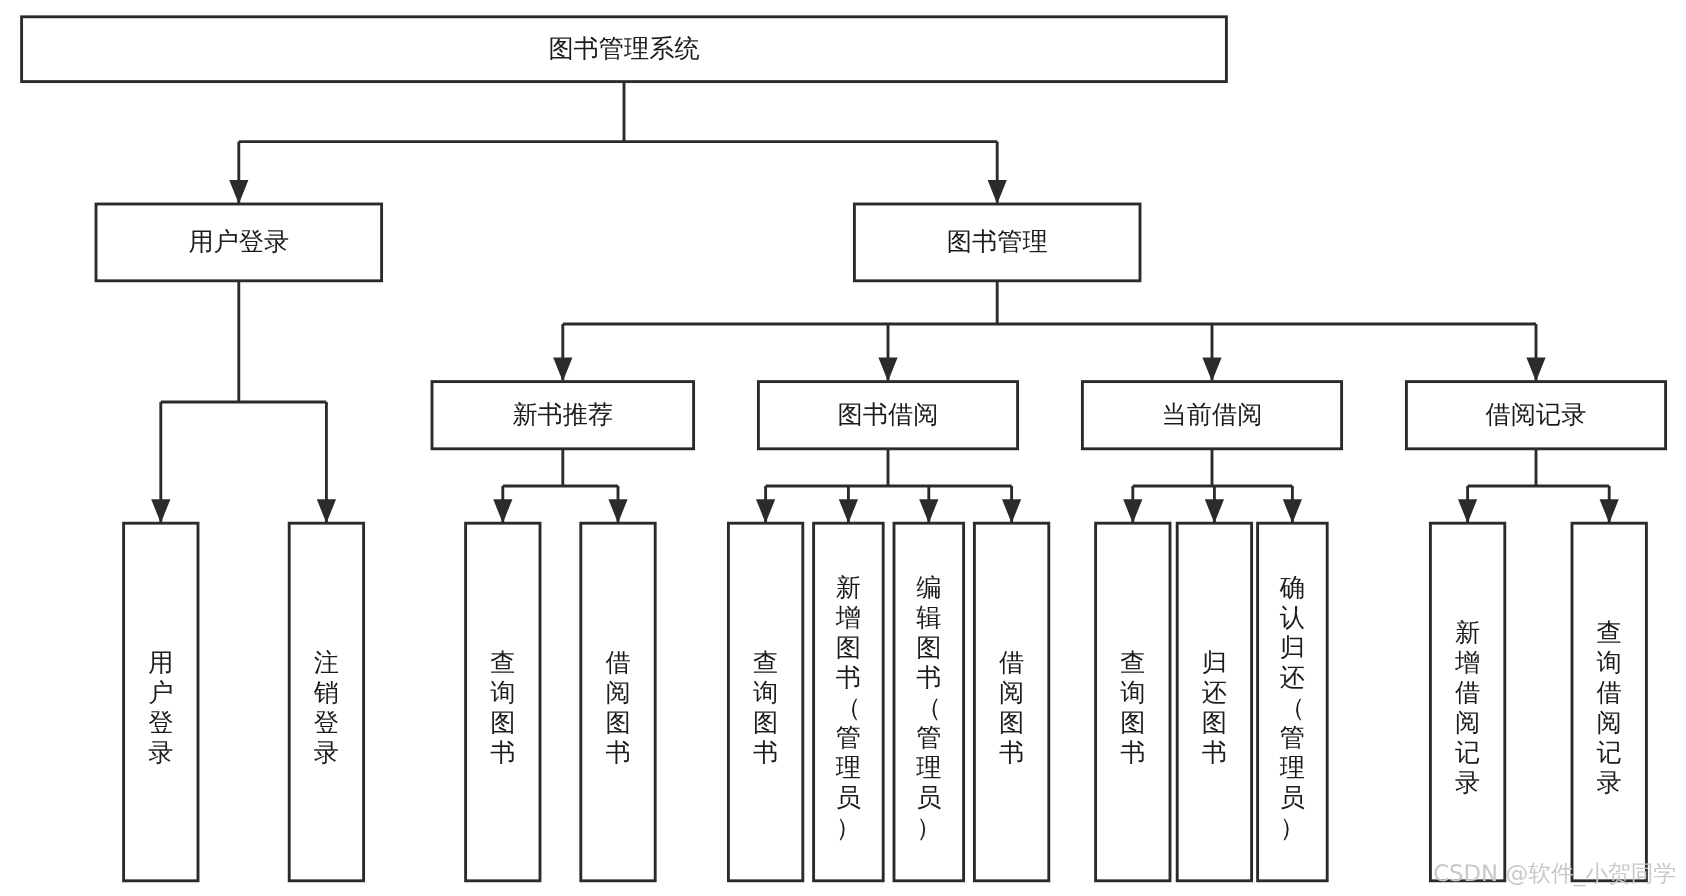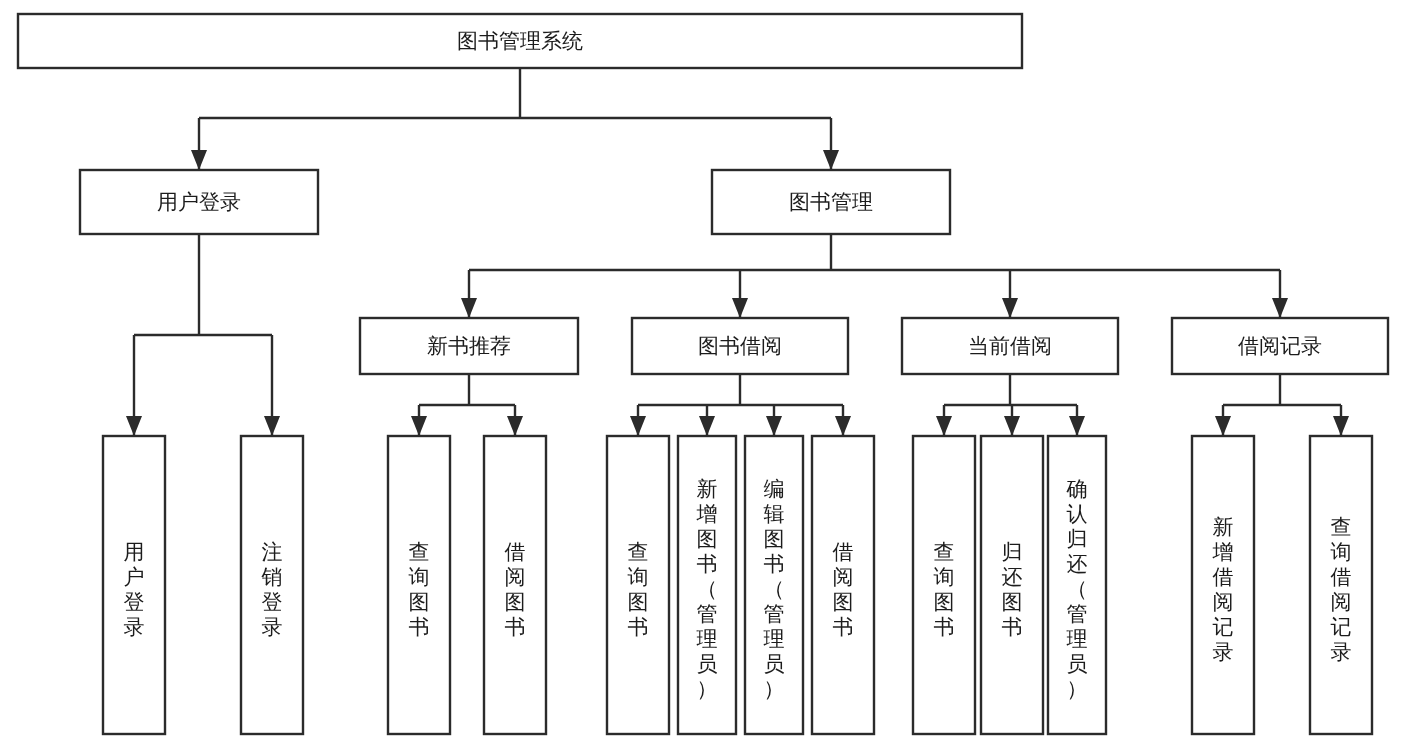--- a/index.html
+++ b/index.html
@@ -189,13 +189,14 @@
         <g>
           <rect x="1192" y="436" width="62" height="298" class="node-rect"></rect>
           <text x="1223" y="527.85" class="node-label" font-size="21" dominant-baseline="auto"><tspan x="1223" dy="0">新</tspan><tspan x="1223" dy="25">增</tspan><tspan x="1223" dy="25">借</tspan><tspan x="1223" dy="25">阅</tspan><tspan x="1223" dy="25">记</tspan><tspan x="1223" dy="25">录</tspan></text>
         </g>
         <g>
           <rect x="1310" y="436" width="62" height="298" class="node-rect"></rect>
           <text x="1341" y="527.85" class="node-label" font-size="21" dominant-baseline="auto"><tspan x="1341" dy="0">查</tspan><tspan x="1341" dy="25">询</tspan><tspan x="1341" dy="25">借</tspan><tspan x="1341" dy="25">阅</tspan><tspan x="1341" dy="25">记</tspan><tspan x="1341" dy="25">录</tspan></text>
         </g>
       </g>
   </svg>
+  <div class="watermark">CSDN @软件_小贺同学</div>
 </div>
 
 </body></html>

